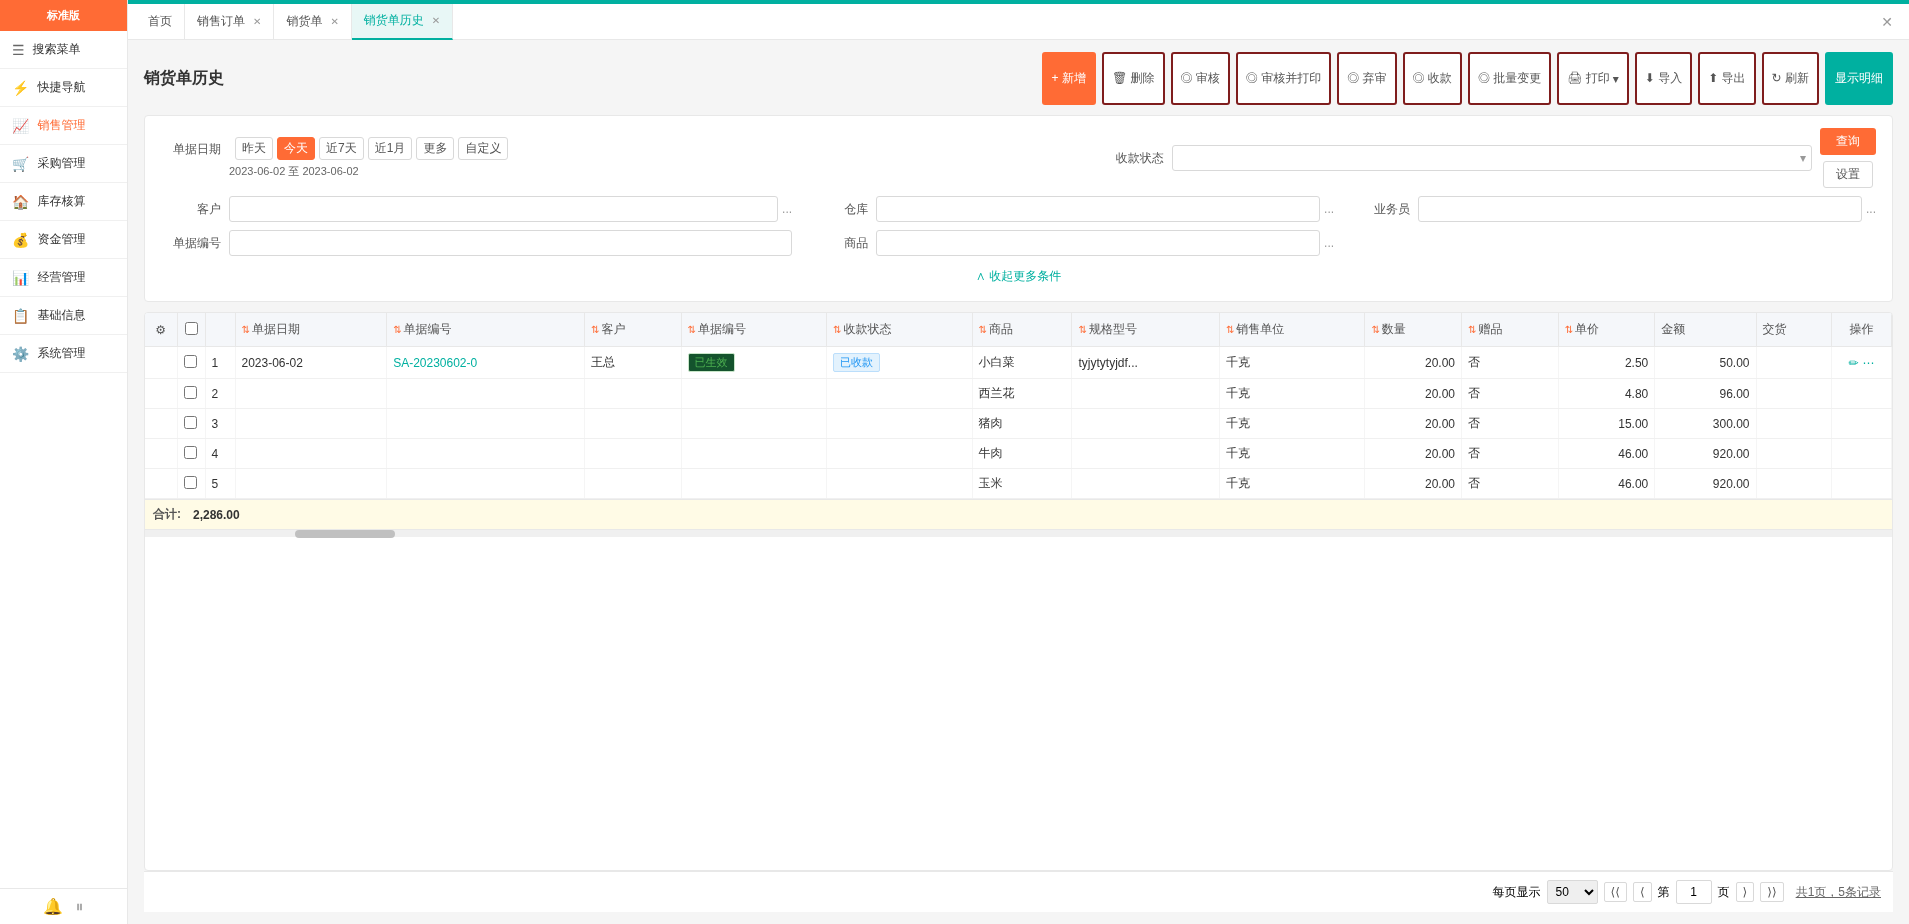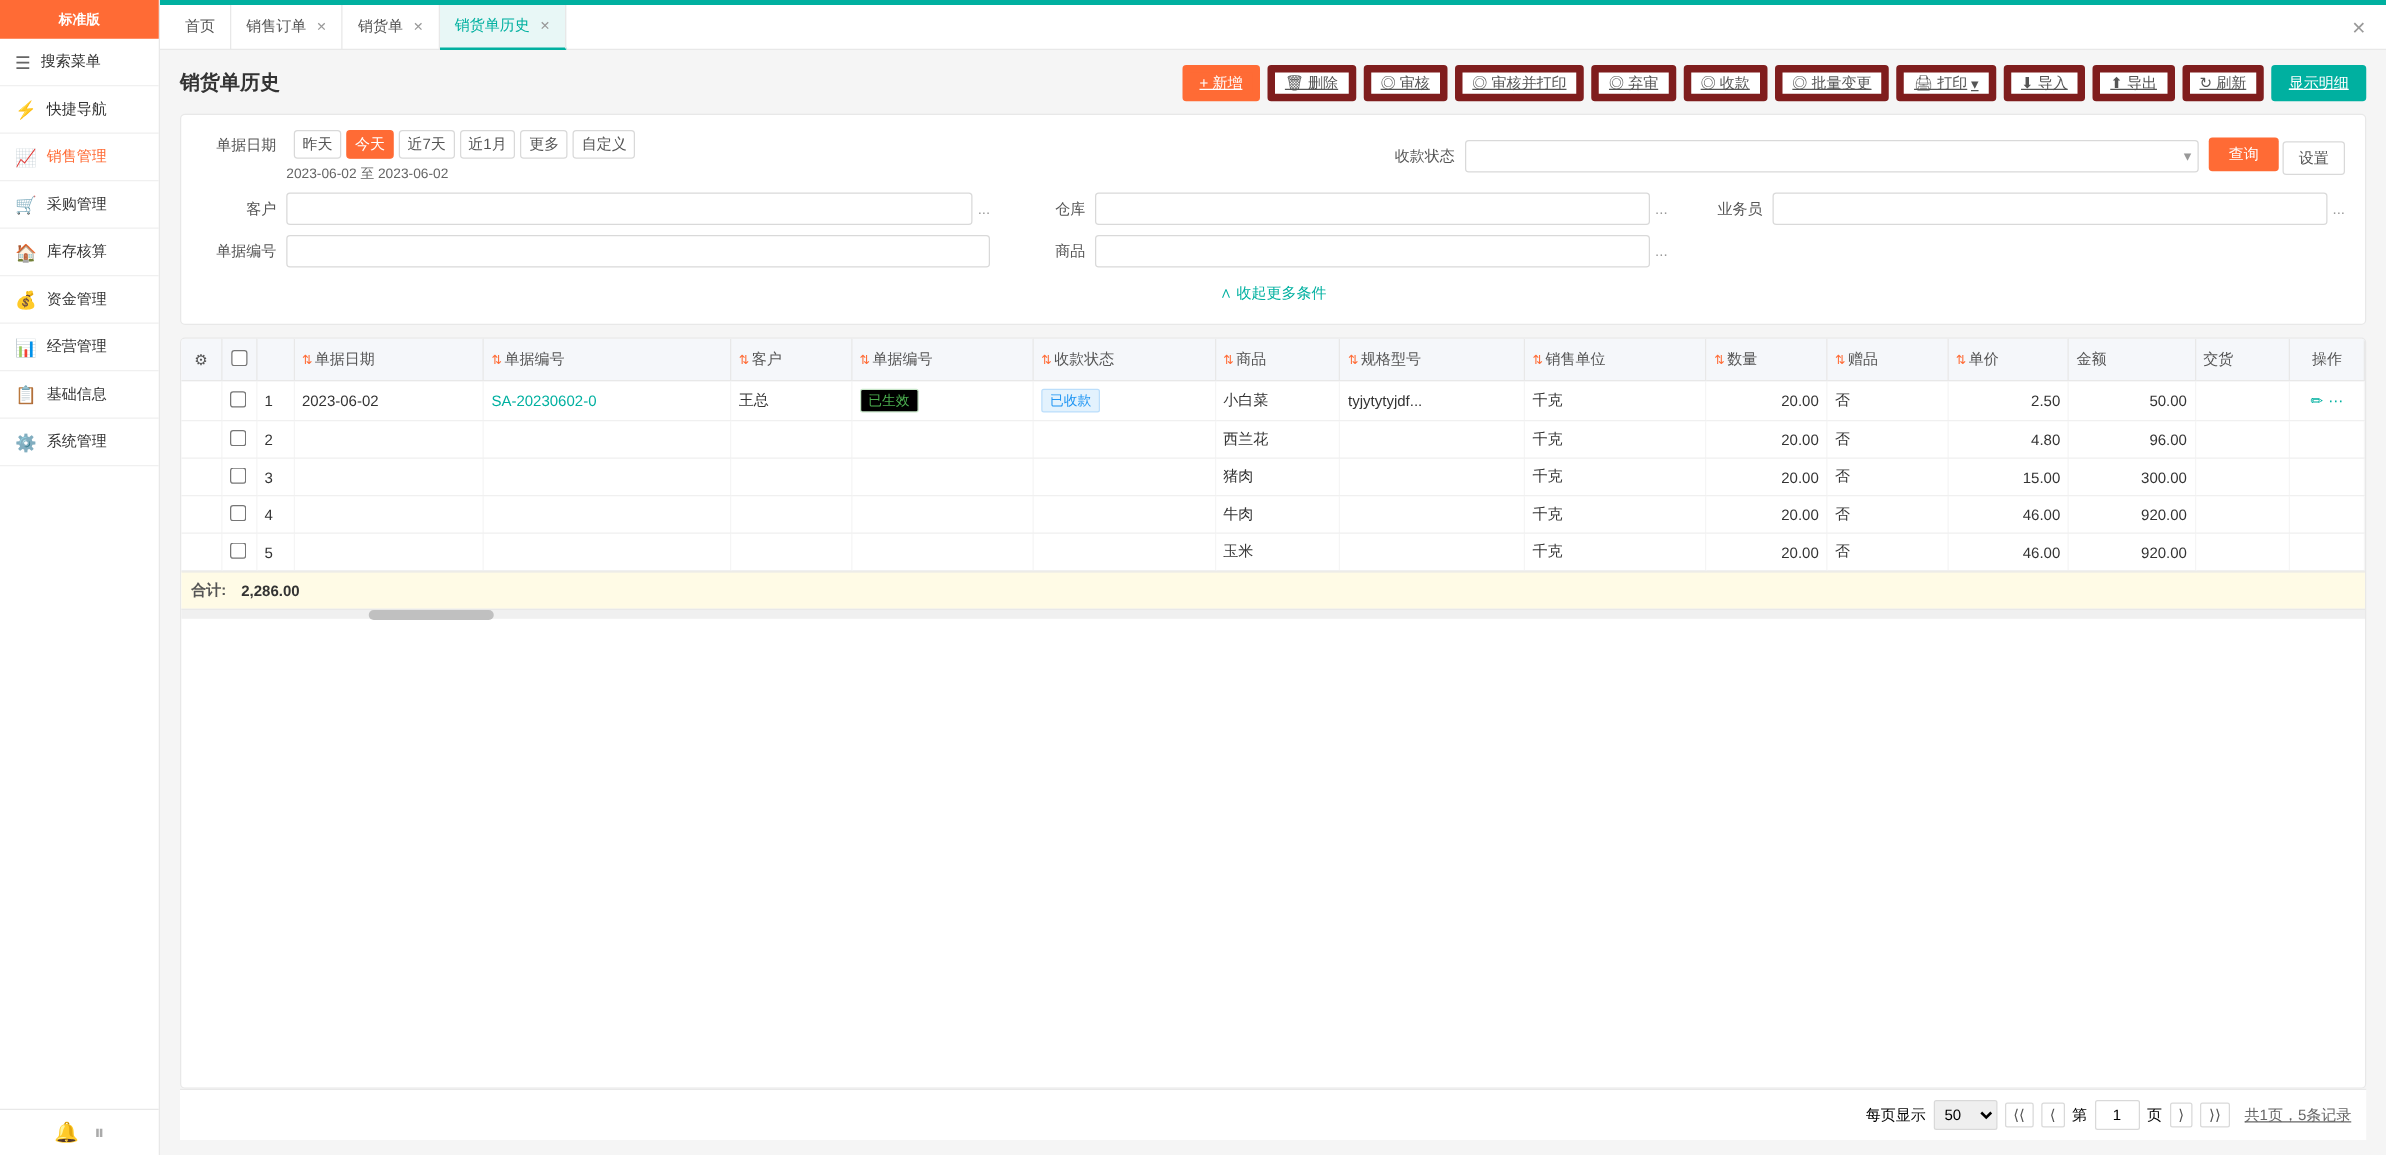--- a/index.html
+++ b/index.html
@@ -112,29 +112,28 @@
     .toolbar {
       display: flex;
       align-items: center;
       gap: 6px;
       flex-wrap: wrap;
     }
     .toolbar-btn {
       display: flex;
       align-items: center;
       gap: 3px;
-      padding: 0 8px;
-      border: 6px solid #7f1d1d;
+      padding: 16px 8px;
+      border: 2px solid #7f1d1d;
       background: #fff;
       border-radius: 3px;
       cursor: pointer;
       color: #555;
       font-size: 12px;
       white-space: nowrap;
-      text-decoration: underline;
     }
     .toolbar-btn.primary { background: #ff6b35; color: #fff; border-color: #ff6b35; }
     .show-detail-btn {
       background: #00b0a0;
       color: #fff;
       border-color: #00b0a0;
     }
 
     
     .filter-panel {
@@ -255,22 +254,22 @@
       background: #fff;
       border-radius: 3px;
       padding: 4px 12px;
       cursor: pointer;
       color: #555;
       font-size: 12px;
       margin-top: 3px;
     }
     .query-area {
       display: flex;
-      flex-direction: row;
-      align-items: flex-start;
+      flex-direction: column;
+      align-items: center;
       gap: 3px;
       margin-left: 8px;
     }
 
     
     .table-container {
       background: #fff;
       border: 1px solid #e8e8e8;
       border-radius: 4px;
       overflow: auto;
@@ -301,21 +300,21 @@
       white-space: nowrap;
     }
     .th-sort { display: inline-flex; align-items: center; gap: 2px; cursor: pointer; }
     .sort-icon { color: #ff6b35; font-size: 10px; }
     .status-badge {
       display: inline-block;
       padding: 1px 6px;
       border-radius: 2px;
       font-size: 11px;
     }
-    .status-effective { background: #000000; color: #4caf50; border: 1px solid #c8e6c9; }
+    .status-effective { background: #14532d; color: #4caf50; border: 1px solid #c8e6c9; }
     .status-received { background: #e3f2fd; color: #2196f3; border: 1px solid #bbdefb; }
     .settings-col { width: 32px; text-align: center; }
     .checkbox-col { width: 28px; text-align: center; }
     .action-col { width: 60px; text-align: center; }
     .action-link { color: #00b0a0; cursor: pointer; margin: 0 2px; font-size: 12px; }
 
     
     .table-footer {
       background: #fffbe6;
       border-top: 1px solid #e8e8e8;

